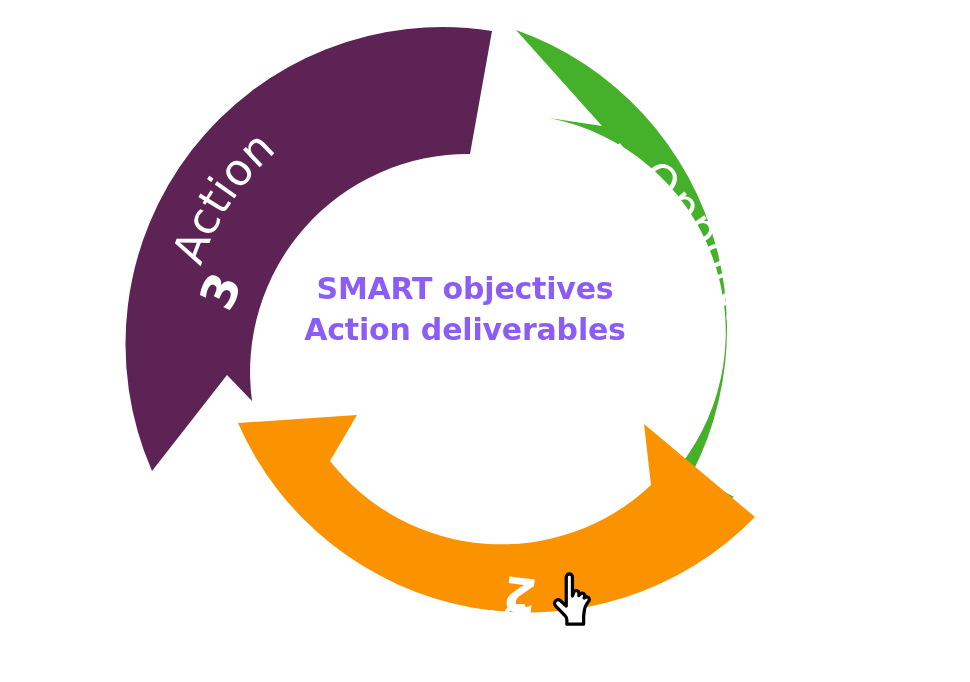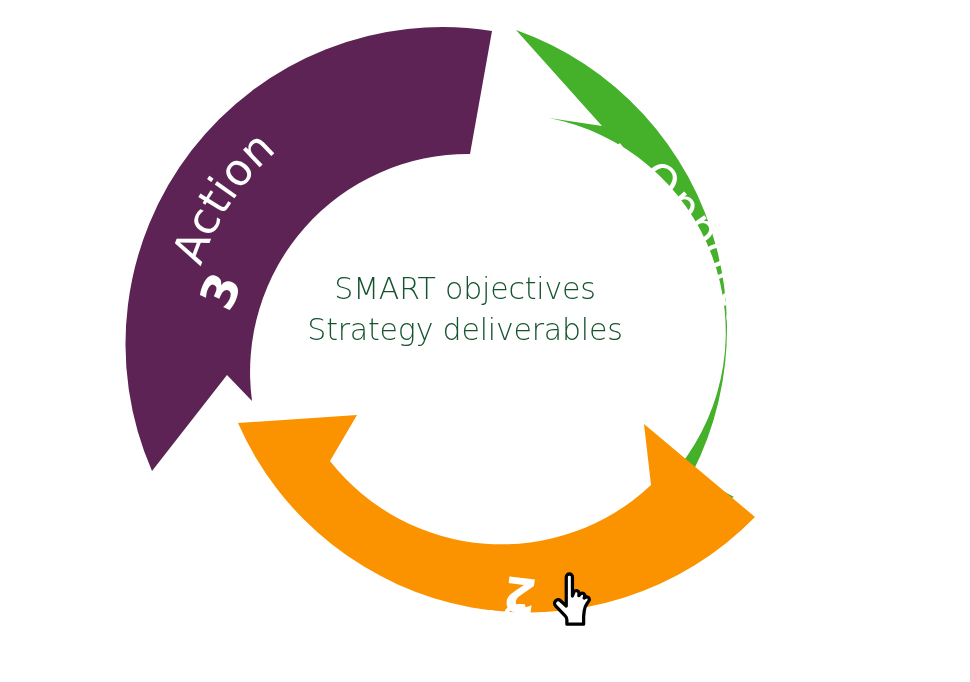--- a/index.html
+++ b/index.html
@@ -122,23 +122,23 @@
                L 152 471
                A 317 317 0 0 1 492 31
                Z"></path>
       <text class="arc-label" fill="#ffffff">
         <textPath href="#path-action" startOffset="44%">Action</textPath>
       </text>
       <text class="arc-number" transform="translate(236,298) rotate(-66)" text-anchor="middle" fill="#ffffff">3</text>
     </g>
   </svg>
 
-  <div class="center-text" style="color: #14532d;">
+  <div class="center-text" style="color: #8b5cf6; font-weight: bold;">
     <span class="center-line">SMART objectives</span>
-    <span class="center-line">Strategy deliverables</span>
+    <span class="center-line">Action deliverables</span>
   </div>
 
   <svg id="cursor-layer" viewBox="0 0 970 682" xmlns="http://www.w3.org/2000/svg">
     <g transform="translate(552,574) scale(1.55)">
       <path fill="#ffffff" stroke="#000000" stroke-width="2.1" stroke-linejoin="round" d="M 9.2 2.0
                C 9.2 0.9 10.1 0.0 11.2 0.0
                C 12.3 0.0 13.2 0.9 13.2 2.0
                L 13.2 14.2
                L 14.0 12.0
                C 14.3 11.0 15.3 10.5 16.2 10.8

